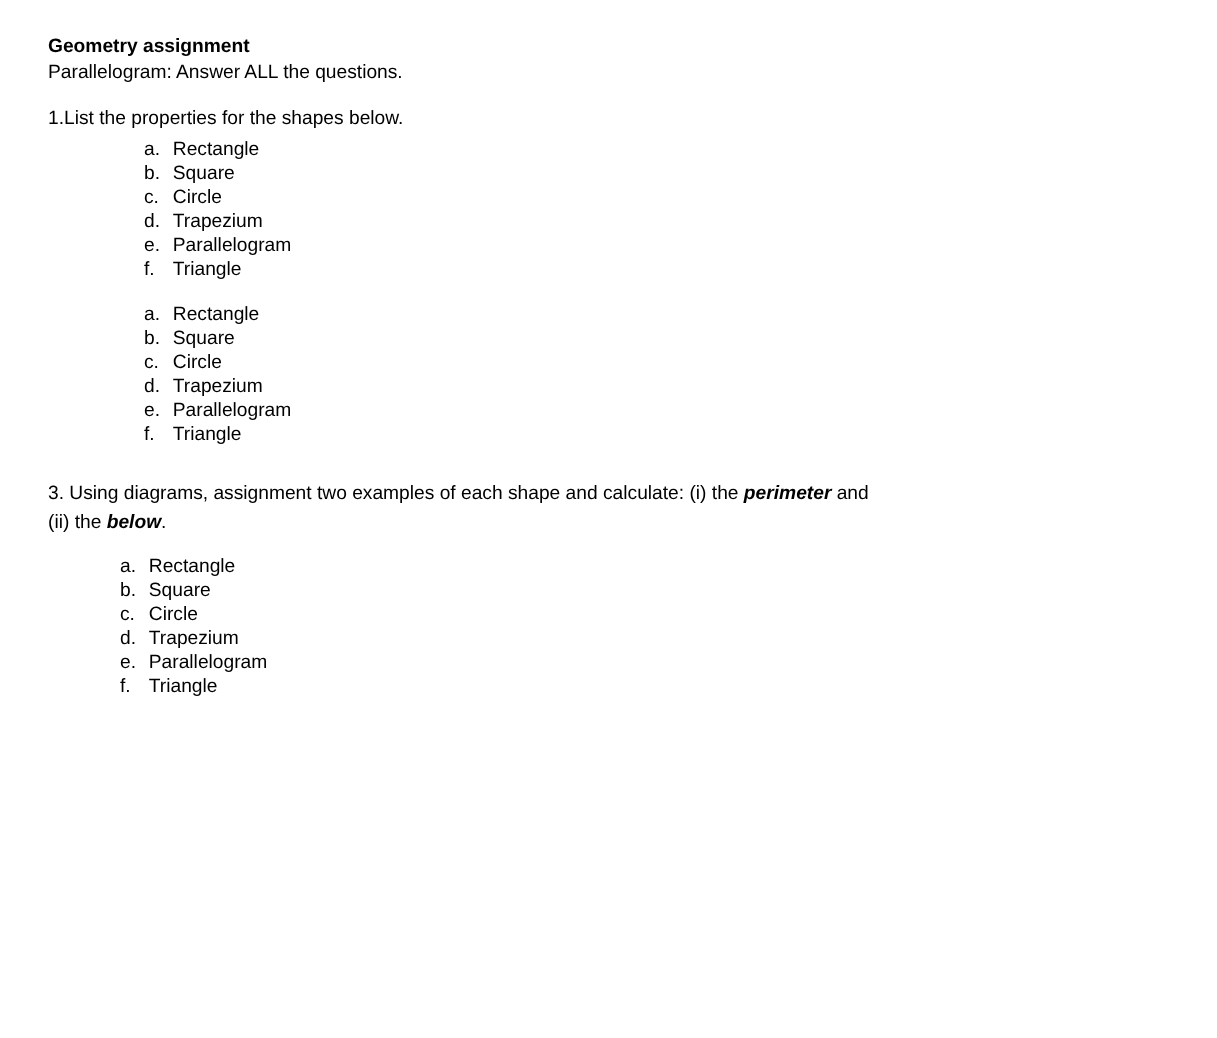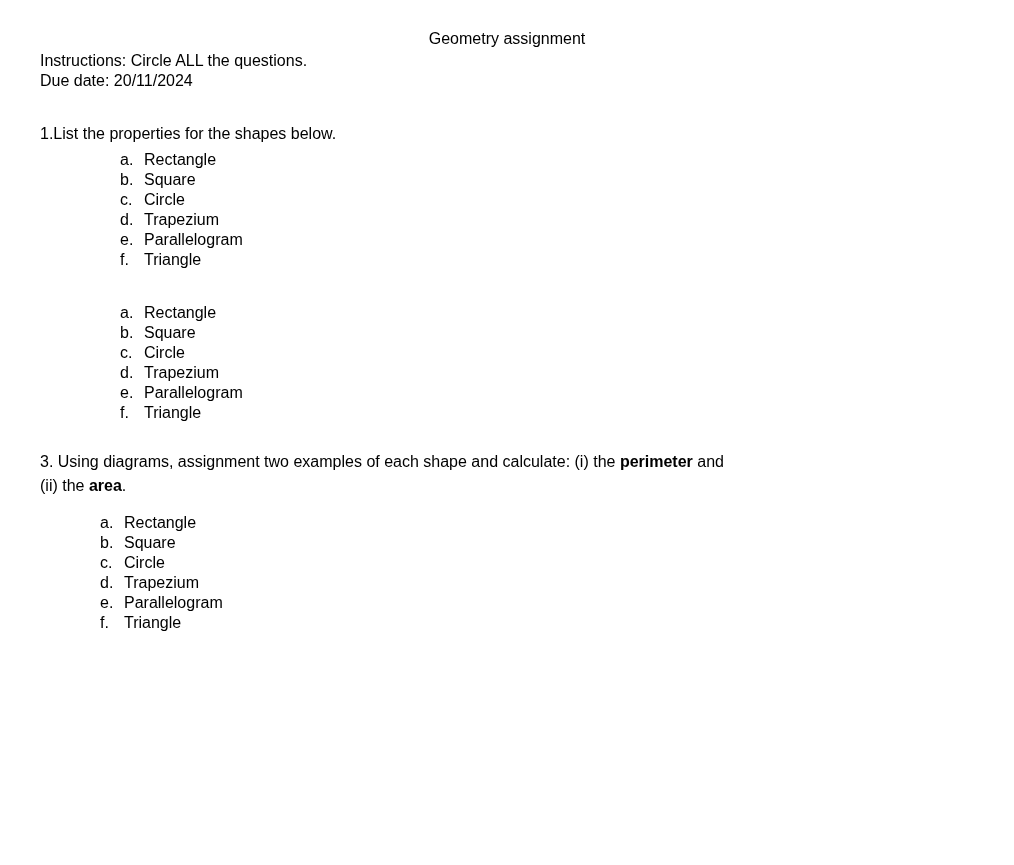--- a/index.html
+++ b/index.html
@@ -10,29 +10,28 @@
     body {
       background: #ffffff;
       font-family: Arial, sans-serif;
       font-size: 16px;
       color: #000000;
       width: 1014px;
       min-height: 865px;
       padding: 30px 40px;
     }
     .title {
-      font-weight: normal;
+      font-weight: bold;
       margin-bottom: 4px;
-      text-align: center;
     }
     .subtitle-line {
       margin-bottom: 2px;
     }
     .section {
-      margin-top: 35px;
+      margin-top: 20px;
     }
     .question-text {
       margin-bottom: 8px;
     }
     .list-container {
       margin-left: 80px;
     }
     .list-item {
       display: flex;
       margin-bottom: 2px;
@@ -46,35 +45,35 @@
     }
     .section-q3 {
       margin-top: 28px;
     }
     .q3-text {
       margin-bottom: 16px;
       line-height: 1.5;
     }
     .bold {
       font-weight: bold;
+      font-style: italic;
     }
     .list-container-q3 {
       margin-left: 60px;
     }
     .section-gap {
       margin-top: 16px;
     }
   </style>
 </head>
 <body>
 
 <div>
   <div class="title">Geometry assignment</div>
-  <div class="subtitle-line">Instructions: Circle ALL the questions.</div>
-  <div class="subtitle-line">Due date: 20/11/2024</div>
+  <div class="subtitle-line">Parallelogram: Answer ALL the questions.</div>
 </div>
 
 <div class="section">
   <div class="question-text">
     <span>1.</span><span>List the properties for the shapes below.</span>
   </div>
   <div class="list-container">
     <div class="list-item">
       <span class="list-label">a.</span>
       <span class="list-text">Rectangle</span>
@@ -126,21 +125,21 @@
     </div>
     <div class="list-item">
       <span class="list-label">f.</span>
       <span class="list-text">Triangle</span>
     </div>
   </div>
 </div>
 
 <div class="section-q3">
   <div class="q3-text">
-    <span>3. </span><span>Using diagrams, assignment two examples of each shape and calculate: (i) the </span><span class="bold">perimeter</span><span> and</span><br><span>(ii) the </span><span class="bold">area</span><span>.</span>
+    <span>3. </span><span>Using diagrams, assignment two examples of each shape and calculate: (i) the </span><span class="bold">perimeter</span><span> and</span><br><span>(ii) the </span><span class="bold">below</span><span>.</span>
   </div>
   <div class="list-container-q3 section-gap">
     <div class="list-item">
       <span class="list-label">a.</span>
       <span class="list-text">Rectangle</span>
     </div>
     <div class="list-item">
       <span class="list-label">b.</span>
       <span class="list-text">Square</span>
     </div>

